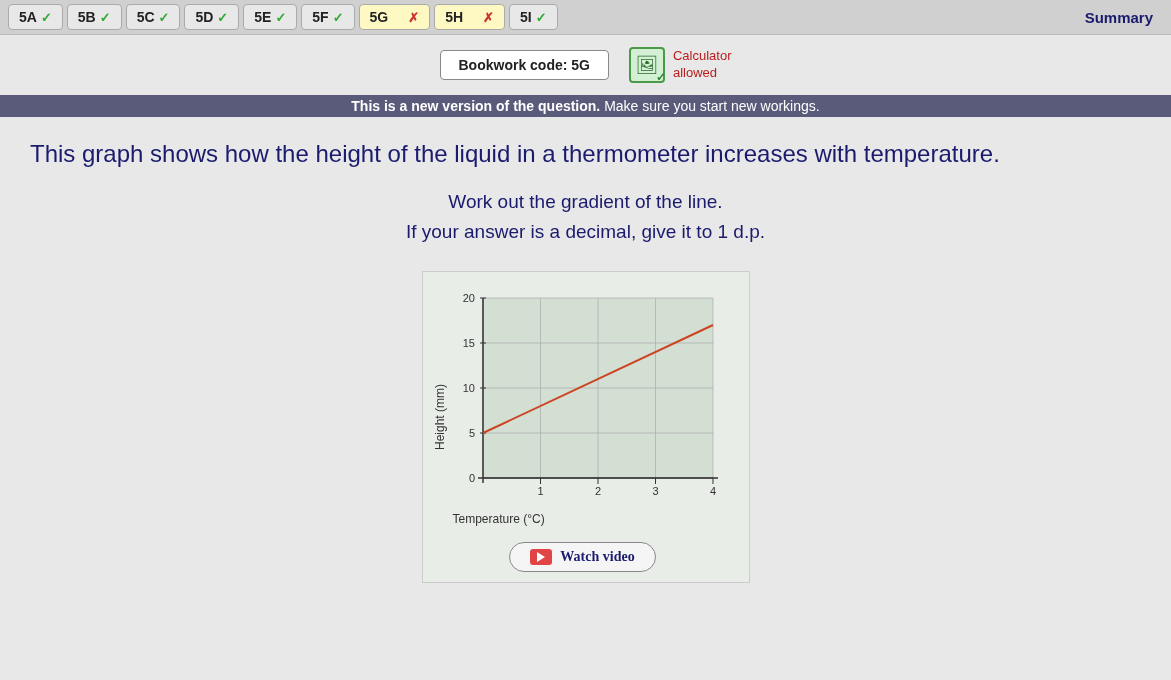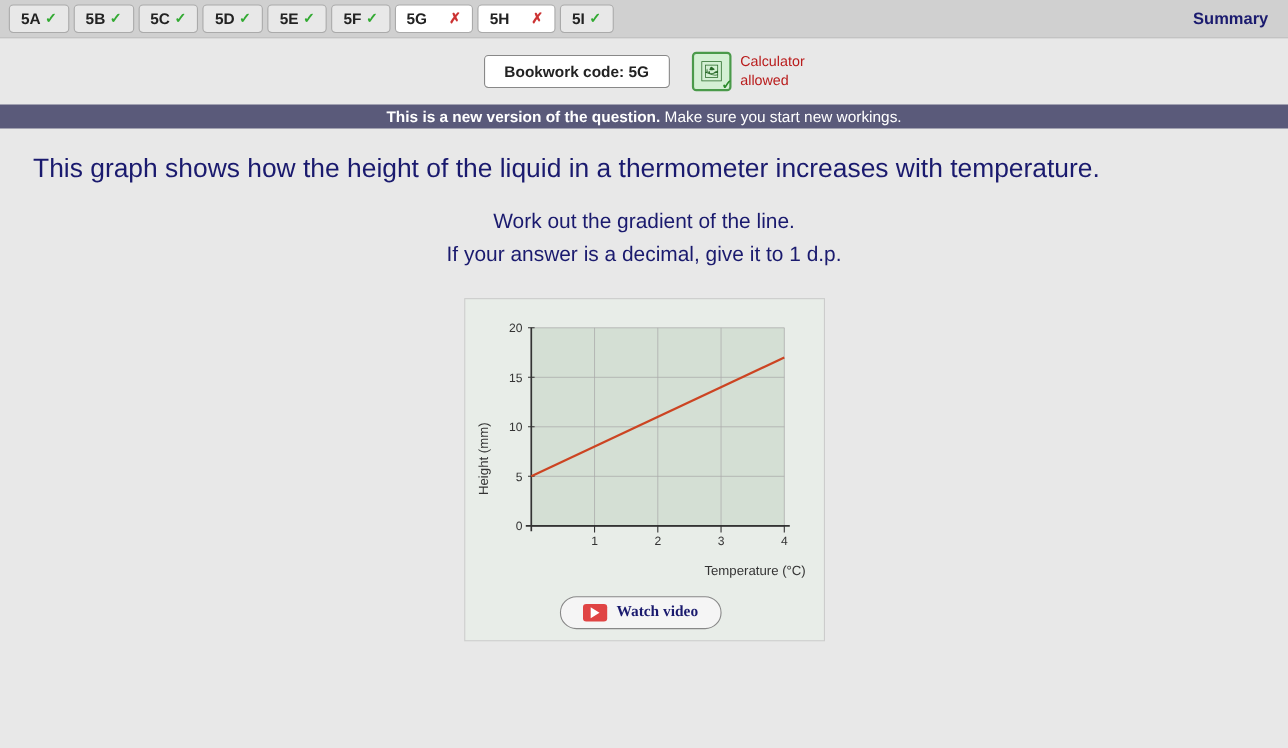--- a/index.html
+++ b/index.html
@@ -17,42 +17,42 @@
       display: flex;
       align-items: center;
       background: #d0d0d0;
       padding: 4px 8px;
       gap: 4px;
       border-bottom: 1px solid #bbb;
     }
 
     .nav-tab {
       display: flex;
-      align-items: flex-start;
+      align-items: flex-end;
       gap: 4px;
       padding: 4px 10px;
       background: #e8e8e8;
       border: 1px solid #aaa;
       border-radius: 4px;
       font-size: 14px;
       font-weight: 600;
       color: #222;
       cursor: pointer;
       white-space: nowrap;
     }
     .nav-tab .check {
       color: #3a3;
       font-size: 13px;
     }
     .nav-tab .cross {
       color: #c33;
       font-size: 13px;
     }
     .nav-tab.active-cross {
-      background: #ffffff;
+      background: #fef9c3;
       gap: 20px;
     }
 
     .summary-label {
       margin-left: auto;
       font-size: 15px;
       font-weight: 700;
       color: #1a1a6e;
       padding: 4px 10px;
     }
@@ -174,21 +174,21 @@
 
     .graph-inner {
       position: relative;
     }
 
     .graph-svg {
       display: block;
     }
 
     .x-axis-label {
-      text-align: right;
+      text-align: left;
       font-size: 12px;
       color: #333;
       margin-top: 4px;
     }
 
     
     .watch-video-btn {
       display: flex;
       align-items: center;
       justify-content: center;

